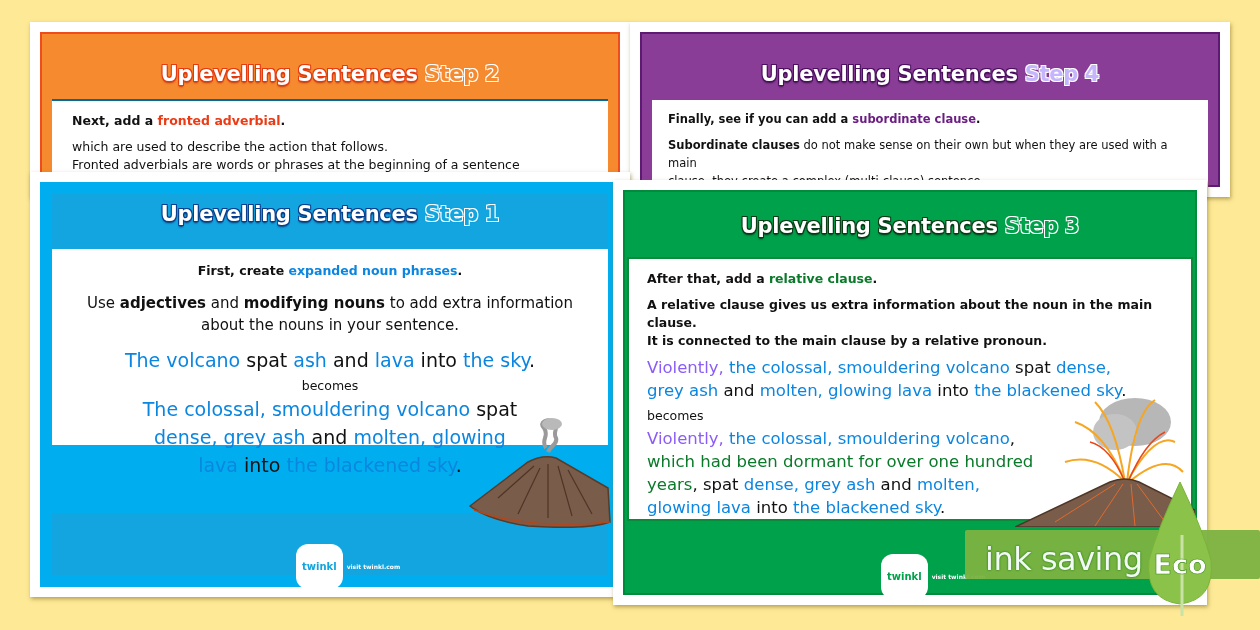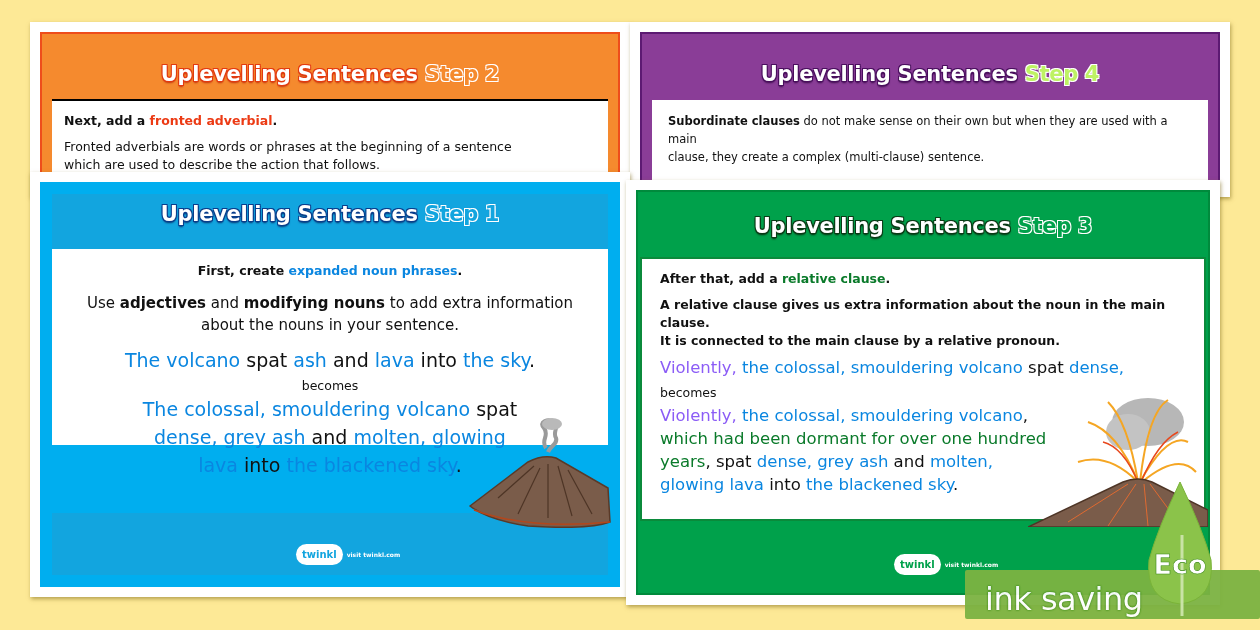--- a/index.html
+++ b/index.html
@@ -17,43 +17,43 @@
   .content {
     position: absolute; background: #ffffff; color: #111;
     font-family: "DejaVu Sans", sans-serif;
   }
 
   
   #card-step2 { left: 30px; top: 22px; width: 600px; height: 175px; }
   #card-step2 .frame { background: #f58a2e; border: 2px solid #ee4d1b; }
   #card-step2 .title { top: 28px; text-shadow: -1px -1px 0 #e33a10, 1px -1px 0 #e33a10, -1px 1px 0 #e33a10, 1px 1px 0 #e33a10, 0 2px 2px #c0300c; }
   #card-step2 .title .step { color: #f58a2e; text-shadow: -1px -1px 0 #fff, 1px -1px 0 #fff, -1px 1px 0 #fff, 1px 1px 0 #fff, 0 0 2px #e33a10; }
-  #card-step2 .content { left: 10px; top: 65px; right: 10px; bottom: -4px; border-top: 2px solid #000000; padding: 12px 12px; }
+  #card-step2 .content { left: 10px; top: 65px; right: 10px; bottom: -4px; border-top: 2px solid #0369a1; padding: 12px 20px; }
 
   
   #card-step4 { left: 630px; top: 22px; width: 600px; height: 175px; }
   #card-step4 .frame { background: #8a3d97; border: 2px solid #5c1a72; }
   #card-step4 .title { top: 28px; text-shadow: -1px -1px 0 #4a0f5e, 1px -1px 0 #4a0f5e, -1px 1px 0 #4a0f5e, 1px 1px 0 #4a0f5e, 0 2px 2px #3a0a4a; }
-  #card-step4 .title .step { color: #bef264; text-shadow: -1px -1px 0 #fff, 1px -1px 0 #fff, -1px 1px 0 #fff, 1px 1px 0 #fff, 0 0 2px #4a0f5e; }
+  #card-step4 .title .step { color: #c4b5fd; text-shadow: -1px -1px 0 #fff, 1px -1px 0 #fff, -1px 1px 0 #fff, 1px 1px 0 #fff, 0 0 2px #4a0f5e; }
   #card-step4 .content { left: 10px; top: 66px; right: 10px; bottom: -4px; padding: 12px 16px; }
 
   .lead { font-weight: bold; font-size: 12.5px; margin-bottom: 10px; }
   .para { font-size: 12.5px; line-height: 18px; }
 
   
   #card-step1 { left: 30px; top: 172px; width: 600px; height: 425px; z-index: 2; }
   #card-step1 .frame { background: #00aeef; }
   #card-step1 .header-band { position: absolute; left: 12px; top: 12px; right: 12px; height: 55px; background: #12a5df; }
   #card-step1 .title { top: 20px; text-shadow: -1px -1px 0 #0a3e8c, 1px -1px 0 #0a3e8c, -1px 1px 0 #0a3e8c, 1px 1px 0 #0a3e8c, 0 2px 2px #06306e; }
   #card-step1 .title .step { color: #12a5df; text-shadow: -1px -1px 0 #fff, 1px -1px 0 #fff, -1px 1px 0 #fff, 1px 1px 0 #fff, 0 0 2px #0a3e8c; }
   #card-step1 .content { left: 12px; top: 67px; right: 12px; height: 196px; text-align: center; padding-top: 14px; }
   #card-step1 .footer-band { position: absolute; left: 12px; top: 331px; right: 12px; bottom: 12px; background: #12a5df; }
 
   
-  #card-step3 { left: 626px; top: 180px; width: 594px; height: 425px; z-index: 2; }
+  #card-step3 { left: 613px; top: 180px; width: 594px; height: 425px; z-index: 2; }
   #card-step3 .frame { background: #00a14b; border: 2px solid #008a3c; }
   #card-step3 .title { top: 22px; text-shadow: -1px -1px 0 #0b3b16, 1px -1px 0 #0b3b16, -1px 1px 0 #0b3b16, 1px 1px 0 #0b3b16, 0 2px 2px #06280c; }
   #card-step3 .title .step { color: #00a14b; text-shadow: -1px -1px 0 #fff, 1px -1px 0 #fff, -1px 1px 0 #fff, 1px 1px 0 #fff, 0 0 2px #0b3b16; }
   #card-step3 .content { left: 2px; top: 65px; right: 2px; height: 264px; border: 2px solid #0b8a3b; padding: 12px 18px; }
 
   .c1-lead { font-weight: bold; font-size: 12.5px; margin-bottom: 14px; }
   .c1-para { font-size: 15px; line-height: 22px; margin-bottom: 10px; text-align: center; }
   .big { font-size: 19px; line-height: 28px; }
   .becomes { font-size: 12.5px; margin: 4px 0 2px; }
   .blue { color: #0a86e0; }
@@ -64,61 +64,64 @@
 
   .c3-lead { font-weight: bold; font-size: 12.5px; margin-bottom: 10px; }
   .c3-para { font-size: 12.5px; line-height: 18px; margin-bottom: 6px; font-weight: bold; }
   .c3-big { font-size: 16.5px; line-height: 23px; }
   .c3-becomes { font-size: 12.5px; margin: 6px 0 4px; }
 
   .twinkl {
     position: absolute; display: flex; align-items: center; gap: 4px;
   }
   .twinkl .cloud {
-    background: #fff; border-radius: 12px; padding: 5px 6px;
+    background: #fff; border-radius: 12px; padding: 17px 6px;
     font-family: "DejaVu Sans", sans-serif; font-weight: bold; font-size: 10px; color: #12a5df;
   }
   .twinkl .visit { font-size: 6px; color: #fff; font-weight: bold; }
   #card-step3 .twinkl .cloud { color: #00a14b; }
 
   .volcano { position: absolute; }
 
   
-  #eco-banner { position: absolute; left: 965px; top: 530px; width: 295px; height: 49px; background: #7cb342; opacity: 0.95; z-index: 5; border-radius: 2px; margin-top: 40px; }
+  #eco-banner { position: absolute; left: 965px; top: 530px; width: 295px; height: 49px; background: #7cb342; opacity: 0.95; z-index: 5; border-radius: 2px; }
   #eco-text { position: absolute; left: 20px; top: 10px; font-family: "DejaVu Sans", sans-serif; font-size: 32px; color: #fff; text-shadow: 0 0 2px #3b8a16, 0 0 2px #3b8a16; letter-spacing: -0.5px; }
   #eco-leaf { position: absolute; left: 1145px; top: 480px; width: 70px; height: 140px; z-index: 6; }
 </style>
 </head>
 <body>
 
 <div class="card" id="card-step2">
   <div class="frame">
     <div class="title">
       <span>Uplevelling Sentences</span>
       <span class="step">Step 2</span>
     </div>
     <div class="content">
       <div class="lead">
         <span>Next, add a </span><span class="orange-red">fronted adverbial</span><span>.</span>
       </div>
       <div class="para">
+        <div>which are used to describe the action that follows.</div>
         <div>Fronted adverbials are words or phrases at the beginning of a sentence</div>
-        <div>which are used to describe the action that follows.</div>
       </div>
     </div>
   </div>
 </div>
 
 <div class="card" id="card-step4">
   <div class="frame">
     <div class="title">
       <span>Uplevelling Sentences</span>
       <span class="step">Step 4</span>
     </div>
     <div class="content">
+      <div class="lead" style="font-size:11.5px;">
+        <span>Finally, see if you can add a </span><span class="purple">subordinate clause</span><span>.</span>
+      </div>
       <div class="para" style="font-size:11.5px;">
         <div><b>Subordinate clauses</b><span> do not make sense on their own but when they are used with a main</span></div>
         <div>clause, they create a complex (multi-clause) sentence.</div>
       </div>
     </div>
   </div>
 </div>
 
 <div class="card" id="card-step1">
   <div class="frame">
@@ -169,20 +172,21 @@
     <div class="content">
       <div class="c3-lead">
         <span>After that, add a </span><span class="green">relative clause</span><span>.</span>
       </div>
       <div class="c3-para">
         <div><span>A </span><b>relative clause</b><span> gives us extra information about the noun in the main clause.</span></div>
         <div><span>It </span><b>is</b><span> connected to the main clause by a relative pronoun.</span></div>
       </div>
       <div class="c3-big">
         <div><span class="red">Violently,</span><span class="blue"> the colossal, smouldering volcano</span><span> spat </span><span class="blue">dense,</span></div>
+        <div><span class="blue">grey ash</span><span> and </span><span class="blue">molten, glowing lava</span><span> into </span><span class="blue">the blackened sky</span><span>.</span></div>
       </div>
       <div class="c3-becomes">becomes</div>
       <div class="c3-big">
         <div><span class="red">Violently,</span><span class="blue"> the colossal, smouldering volcano</span><span>,</span></div>
         <div class="green">which had been dormant for over one hundred</div>
         <div><span class="green">years</span><span>, spat </span><span class="blue">dense, grey ash</span><span> and </span><span class="blue">molten,</span></div>
         <div><span class="blue">glowing lava</span><span> into </span><span class="blue">the blackened sky</span><span>.</span></div>
       </div>
     </div>
     <div class="twinkl" style="left:256px; top:362px;">

